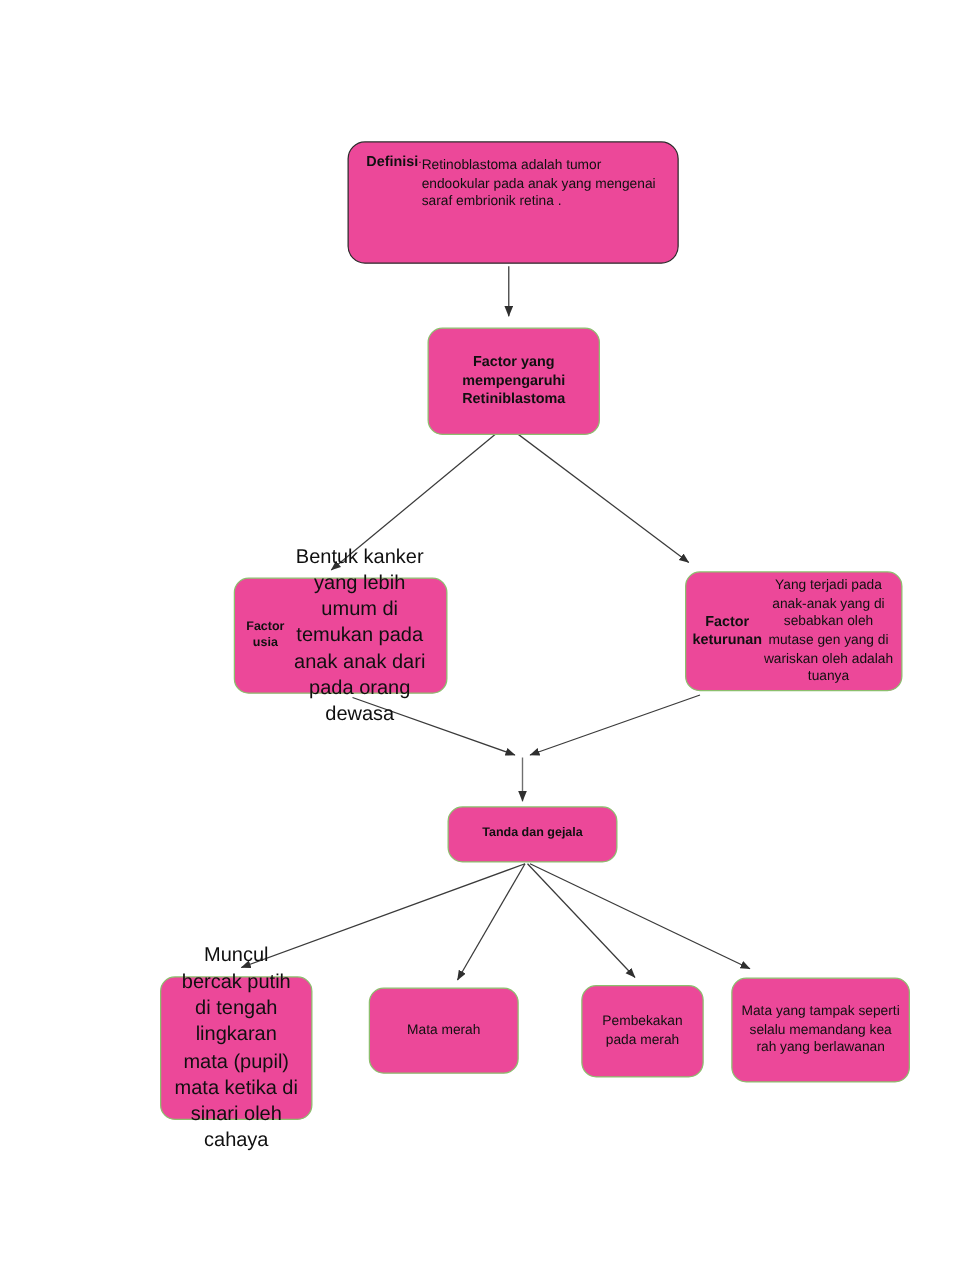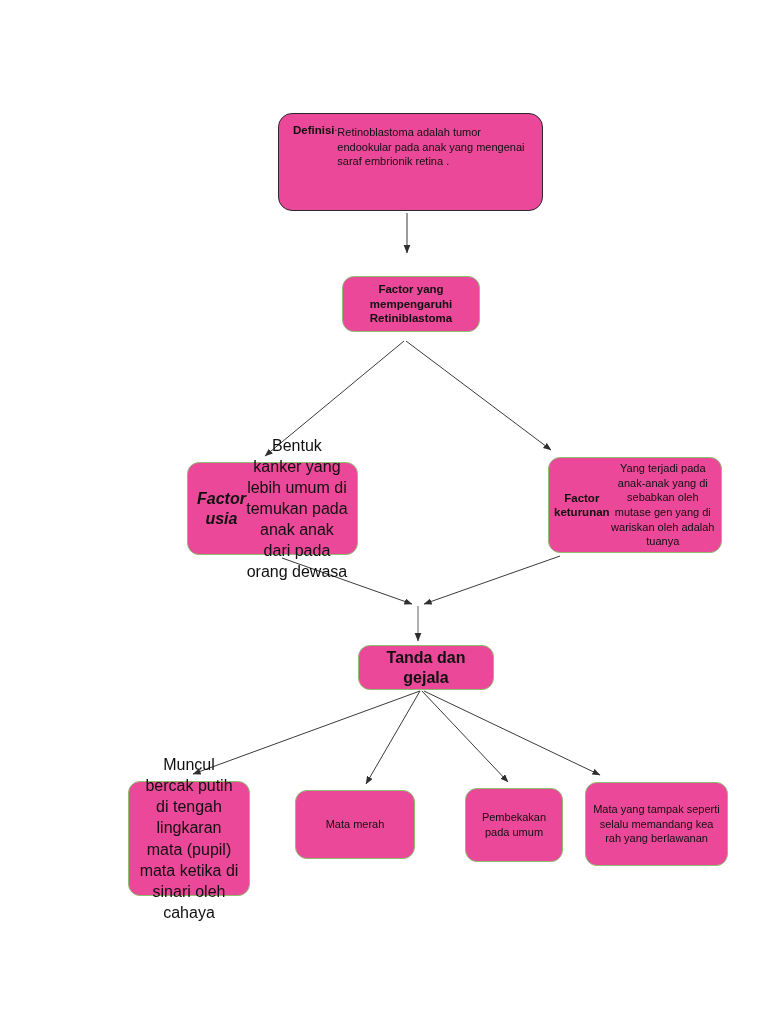--- a/index.html
+++ b/index.html
@@ -71,55 +71,55 @@
     color: #101010;
   }
   #node-definisi .body {
     font-size: 11px;
     text-align: left;
     margin-top: 2px;
   }
 
   #node-factor-mempengaruhi {
     left: 342px;
-    top: 276px;
+    top: 262px;
     width: 138px;
-    height: 56px;
+    height: 86px;
     padding: 4px 8px;
   }
   #node-factor-mempengaruhi .title { font-size: 11.5px; }
 
   #node-factor-usia {
     left: 187px;
     top: 462px;
     width: 171px;
     height: 93px;
     padding: 5px 9px;
   }
-  #node-factor-usia .title { font-size: 16px; font-style: italic; }
+  #node-factor-usia .title { font-size: 10px; }
   #node-factor-usia .body { font-size: 16px; }
 
   #node-factor-keturunan {
     left: 548px;
     top: 457px;
     width: 174px;
     height: 96px;
     padding: 5px 5px;
   }
   #node-factor-keturunan .title { font-size: 11.5px; }
   #node-factor-keturunan .body { font-size: 11px; }
 
   #node-tanda-gejala {
     left: 358px;
     top: 645px;
     width: 136px;
     height: 45px;
     padding: 4px 8px;
   }
-  #node-tanda-gejala .title { font-size: 16px; }
+  #node-tanda-gejala .title { font-size: 10px; }
 
   #node-gejala-1 {
     left: 128px;
     top: 781px;
     width: 122px;
     height: 115px;
     padding: 6px 8px;
   }
   #node-gejala-1 .body { font-size: 16px; }
 
@@ -210,20 +210,20 @@
 
   <div class="node" id="node-gejala-1">
     <div class="body">Muncul bercak putih di tengah lingkaran mata (pupil) mata ketika di sinari oleh cahaya</div>
   </div>
 
   <div class="node" id="node-gejala-2">
     <div class="body">Mata merah</div>
   </div>
 
   <div class="node" id="node-gejala-3">
-    <div class="body">Pembekakan pada umum</div>
+    <div class="body">Pembekakan pada merah</div>
   </div>
 
   <div class="node" id="node-gejala-4">
     <div class="body">Mata yang tampak seperti selalu memandang kea rah yang berlawanan</div>
   </div>
 
 </div>
 
 </body></html>

